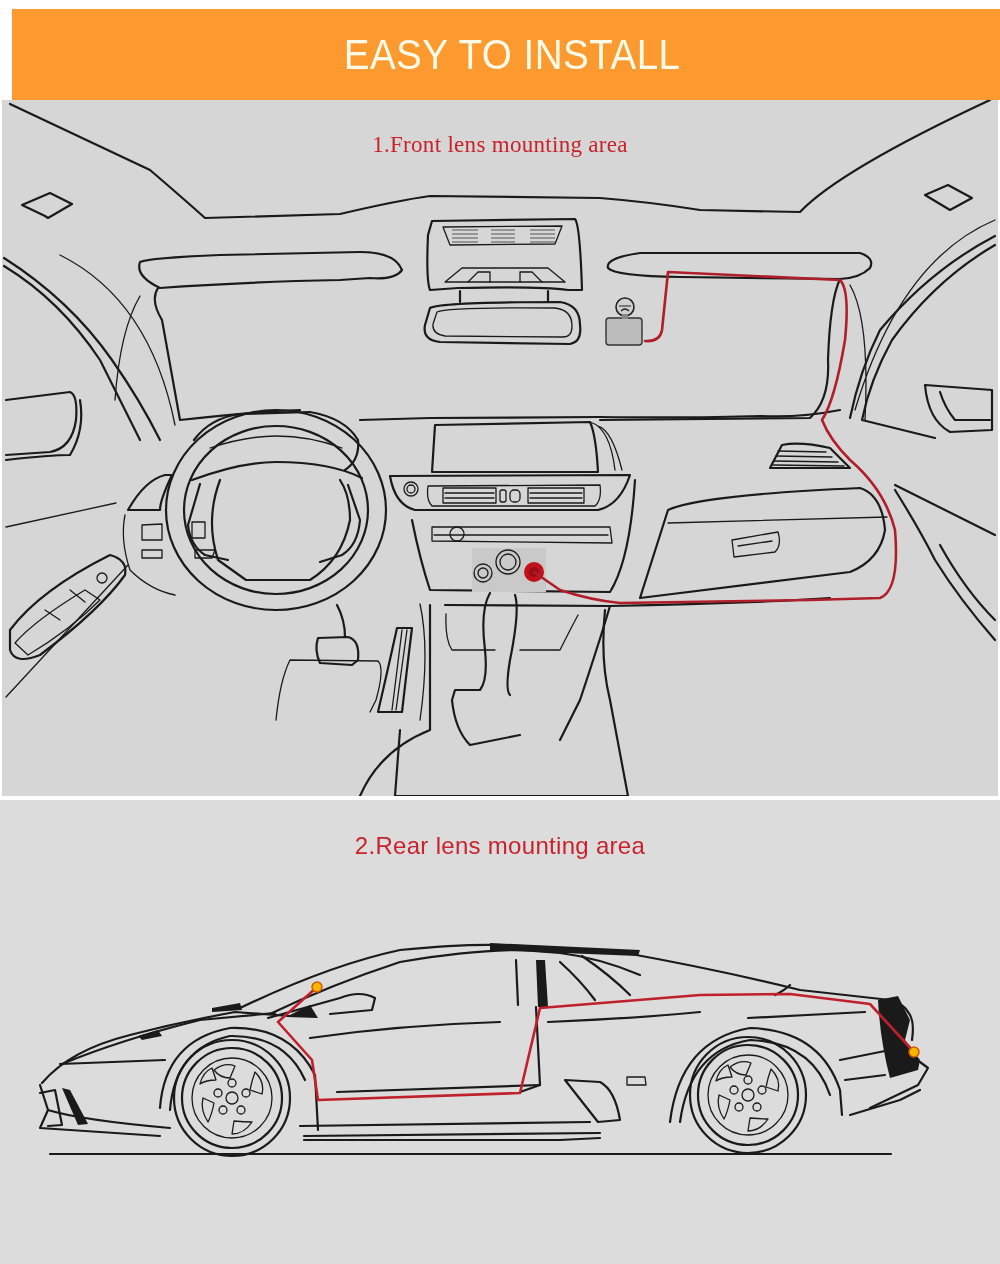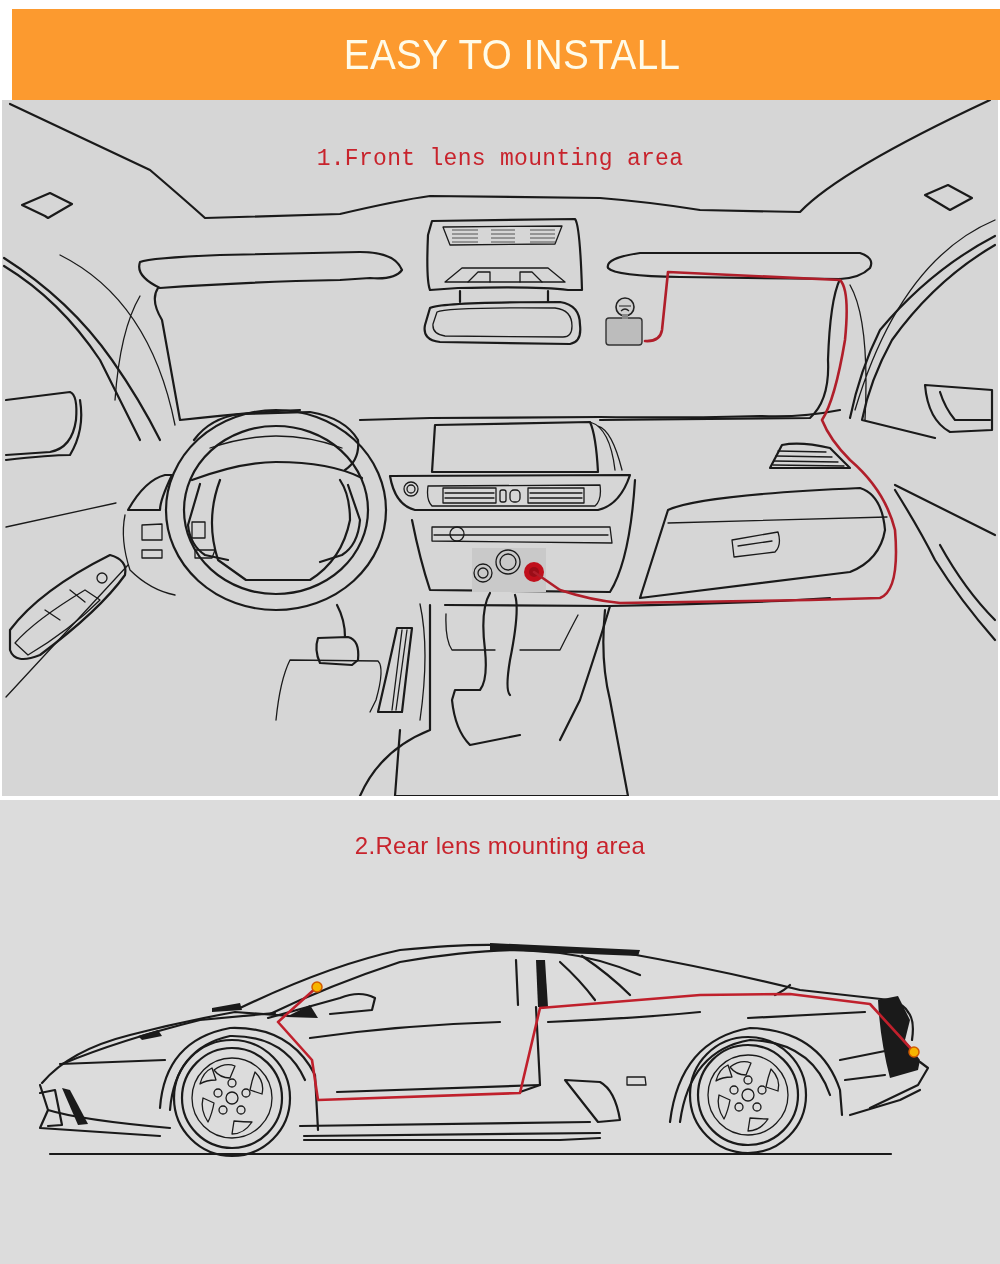--- a/index.html
+++ b/index.html
@@ -20,21 +20,21 @@
     background: #d6d6d6; overflow: hidden;
   }
   .panel-rear {
     position: absolute; left: 0; top: 800px; width: 1000px; height: 464px;
     background: #dcdcdc; overflow: hidden;
   }
   .caption {
     position: absolute; left: 0; width: 100%; text-align: center;
     font-size: 23px; letter-spacing: 0.3px;
   }
-  .caption-front { top: 46px; font-family: Liberation Mono, monospace; }
+  .caption-front { top: 32px; font-family: Liberation Serif, serif; }
   .caption-rear { top: 32px; font-family: "Liberation Sans", sans-serif; font-size: 24px; }
   svg { position: absolute; left: 0; top: 0; }
   .ln { fill: none; stroke: #1a1a1a; stroke-width: 2.2; stroke-linejoin: round; stroke-linecap: round; }
   .lt { fill: none; stroke: #1a1a1a; stroke-width: 1.3; stroke-linejoin: round; stroke-linecap: round; }
   .lth { fill: none; stroke: #333; stroke-width: 0.8; }
   .wire { fill: none; stroke-width: 2.6; stroke-linejoin: round; stroke-linecap: round; }
   .fillb { fill: #1a1a1a; stroke: none; }
 </style>
 </head>
 <body>

